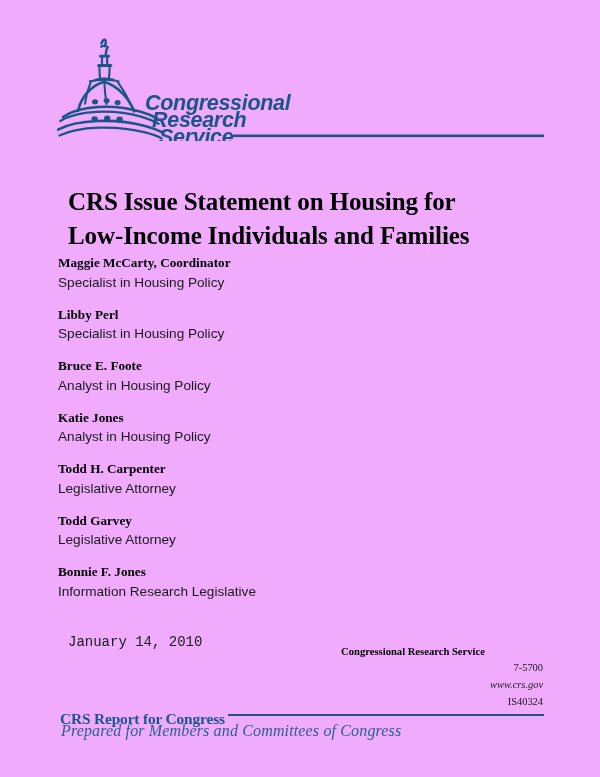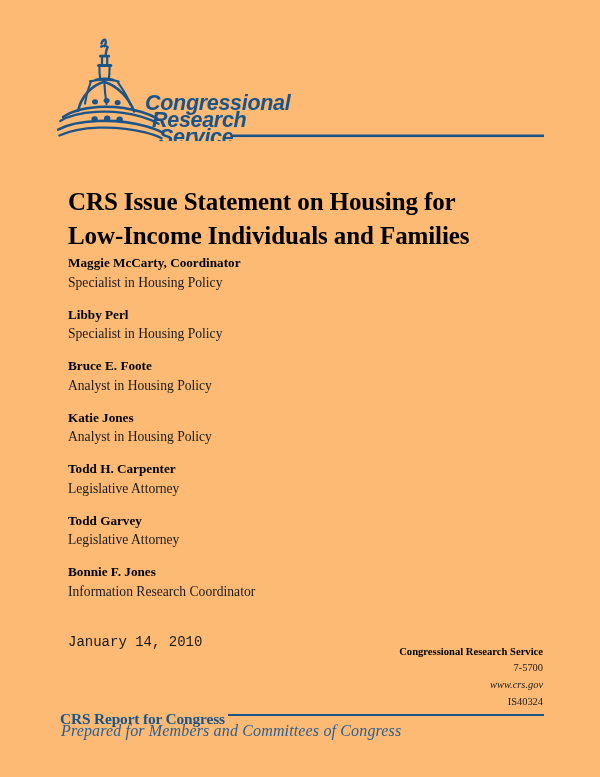--- a/index.html
+++ b/index.html
@@ -12,21 +12,21 @@
     height: 777px;
     position: relative;
     font-family: "Liberation Serif", serif;
     color: #000000;
     overflow: hidden;
   }
 
   .page {
     position: absolute;
     inset: 0;
-    background: #fdba74;
+    background: #f0abfc;
   }
 
   
   .masthead {
     position: absolute;
     left: 57px;
     top: 33px;
     width: 487px;
     height: 108px;
   }
@@ -47,38 +47,38 @@
     font-size: 25px;
     font-weight: bold;
     line-height: 1.35;
     letter-spacing: -0.1px;
     color: #000000;
   }
 
   
   .authors {
     position: absolute;
-    left: 68px;
+    left: 58px;
     top: 254px;
     width: 420px;
   }
   .author {
     margin-bottom: 13.5px;
   }
   .author-name {
     display: block;
     font-family: "Liberation Serif", serif;
     font-size: 13.2px;
     font-weight: bold;
     line-height: 1.42;
     color: #000000;
   }
   .author-role {
     display: block;
-    font-family: Liberation Serif, serif;
+    font-family: Liberation Sans, sans-serif;
     font-size: 13.6px;
     font-weight: normal;
     line-height: 1.42;
     color: #1a1a1a;
   }
 
   
   .doc-date {
     position: absolute;
     left: 68px;
@@ -95,20 +95,21 @@
     top: 643px;
     width: 260px;
     text-align: right;
   }
   .agency-name {
     font-family: "Liberation Serif", serif;
     font-size: 10.6px;
     font-weight: bold;
     line-height: 1.62;
     color: #000000;
+    text-align: center;
   }
   .agency-phone {
     font-family: "Liberation Serif", serif;
     font-size: 10.4px;
     line-height: 1.62;
     color: #1a1a1a;
   }
   .agency-web {
     font-family: "Liberation Serif", serif;
     font-size: 10.4px;
@@ -242,21 +243,21 @@
     <div class="author">
       <span class="author-name">Todd H. Carpenter</span>
       <span class="author-role">Legislative Attorney</span>
     </div>
     <div class="author">
       <span class="author-name">Todd Garvey</span>
       <span class="author-role">Legislative Attorney</span>
     </div>
     <div class="author">
       <span class="author-name">Bonnie F. Jones</span>
-      <span class="author-role">Information Research Coordinator</span>
+      <span class="author-role">Information Research Legislative</span>
     </div>
   </div>
 
   <div class="doc-date">January 14, 2010</div>
 
   <div class="agency-block">
     <div class="agency-name">Congressional Research Service</div>
     <div class="agency-phone">7-5700</div>
     <div class="agency-web">www.crs.gov</div>
     <div class="agency-code">IS40324</div>

